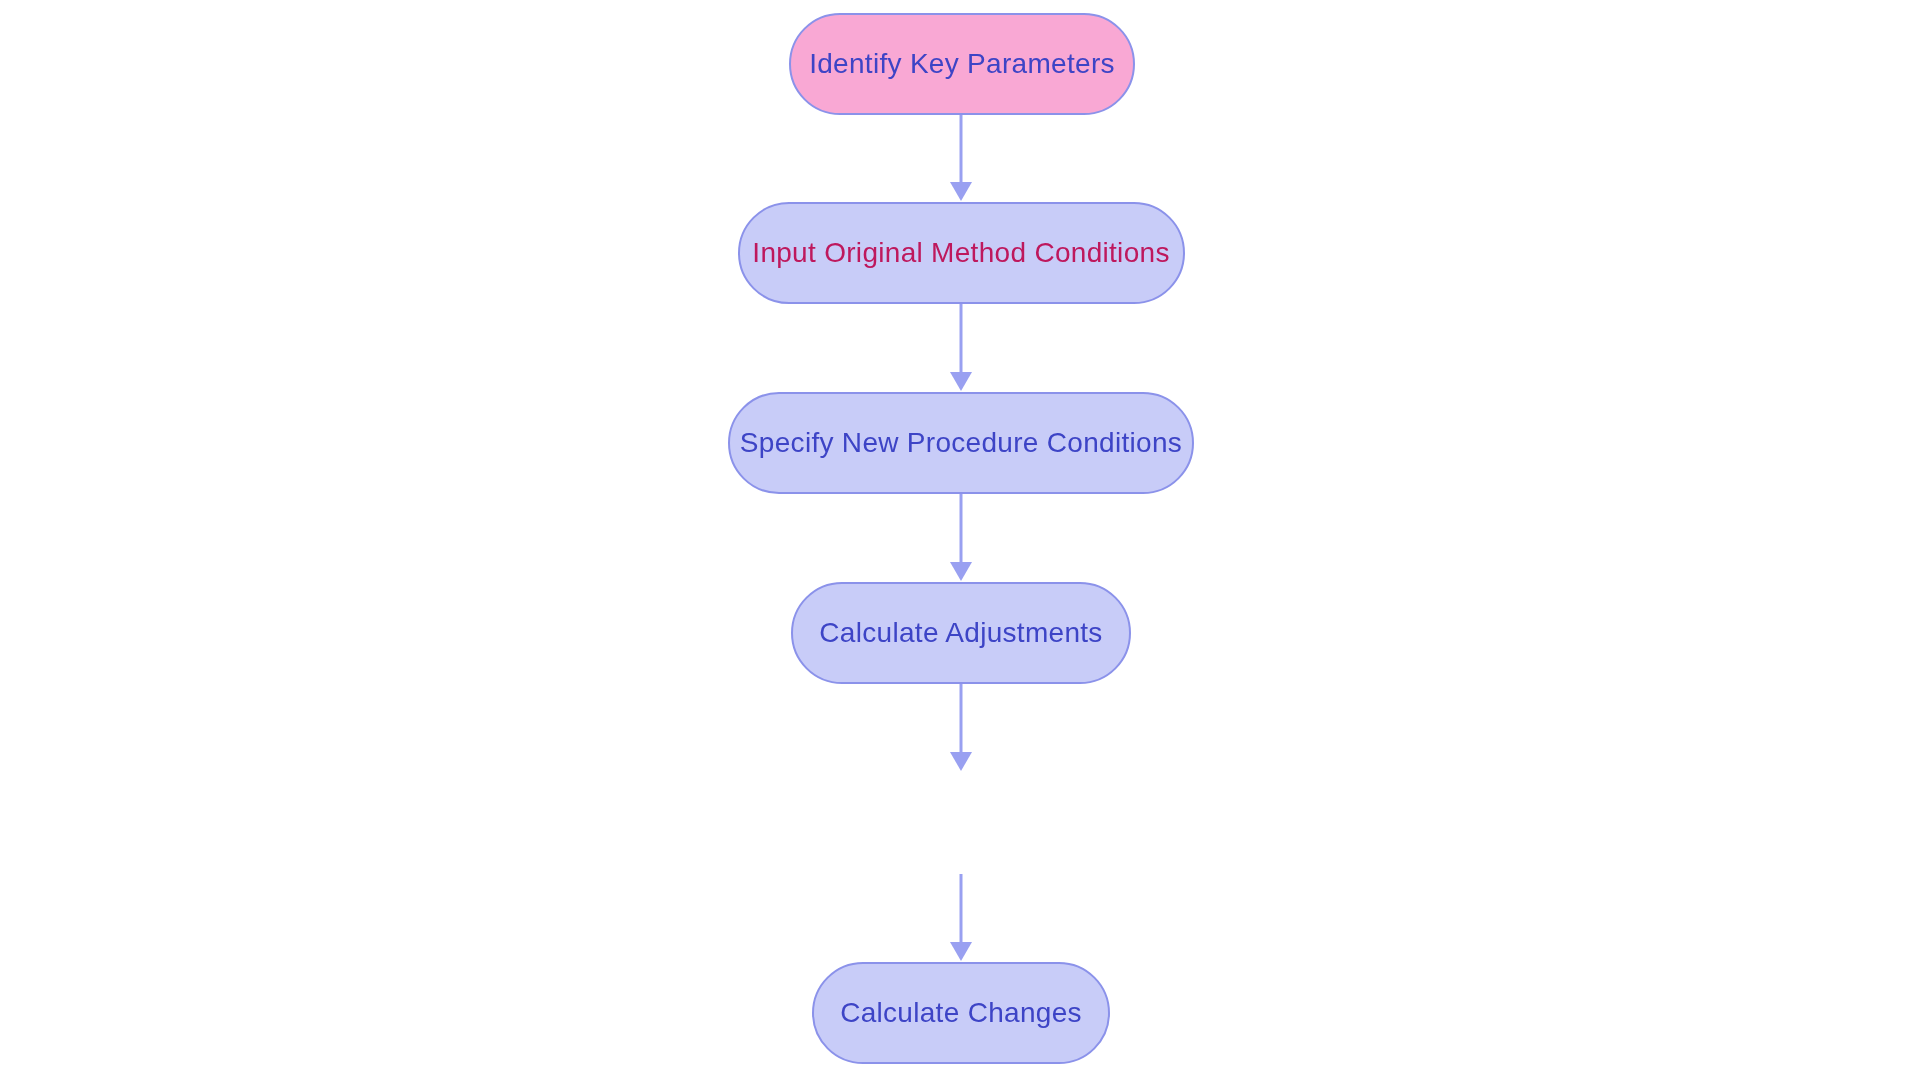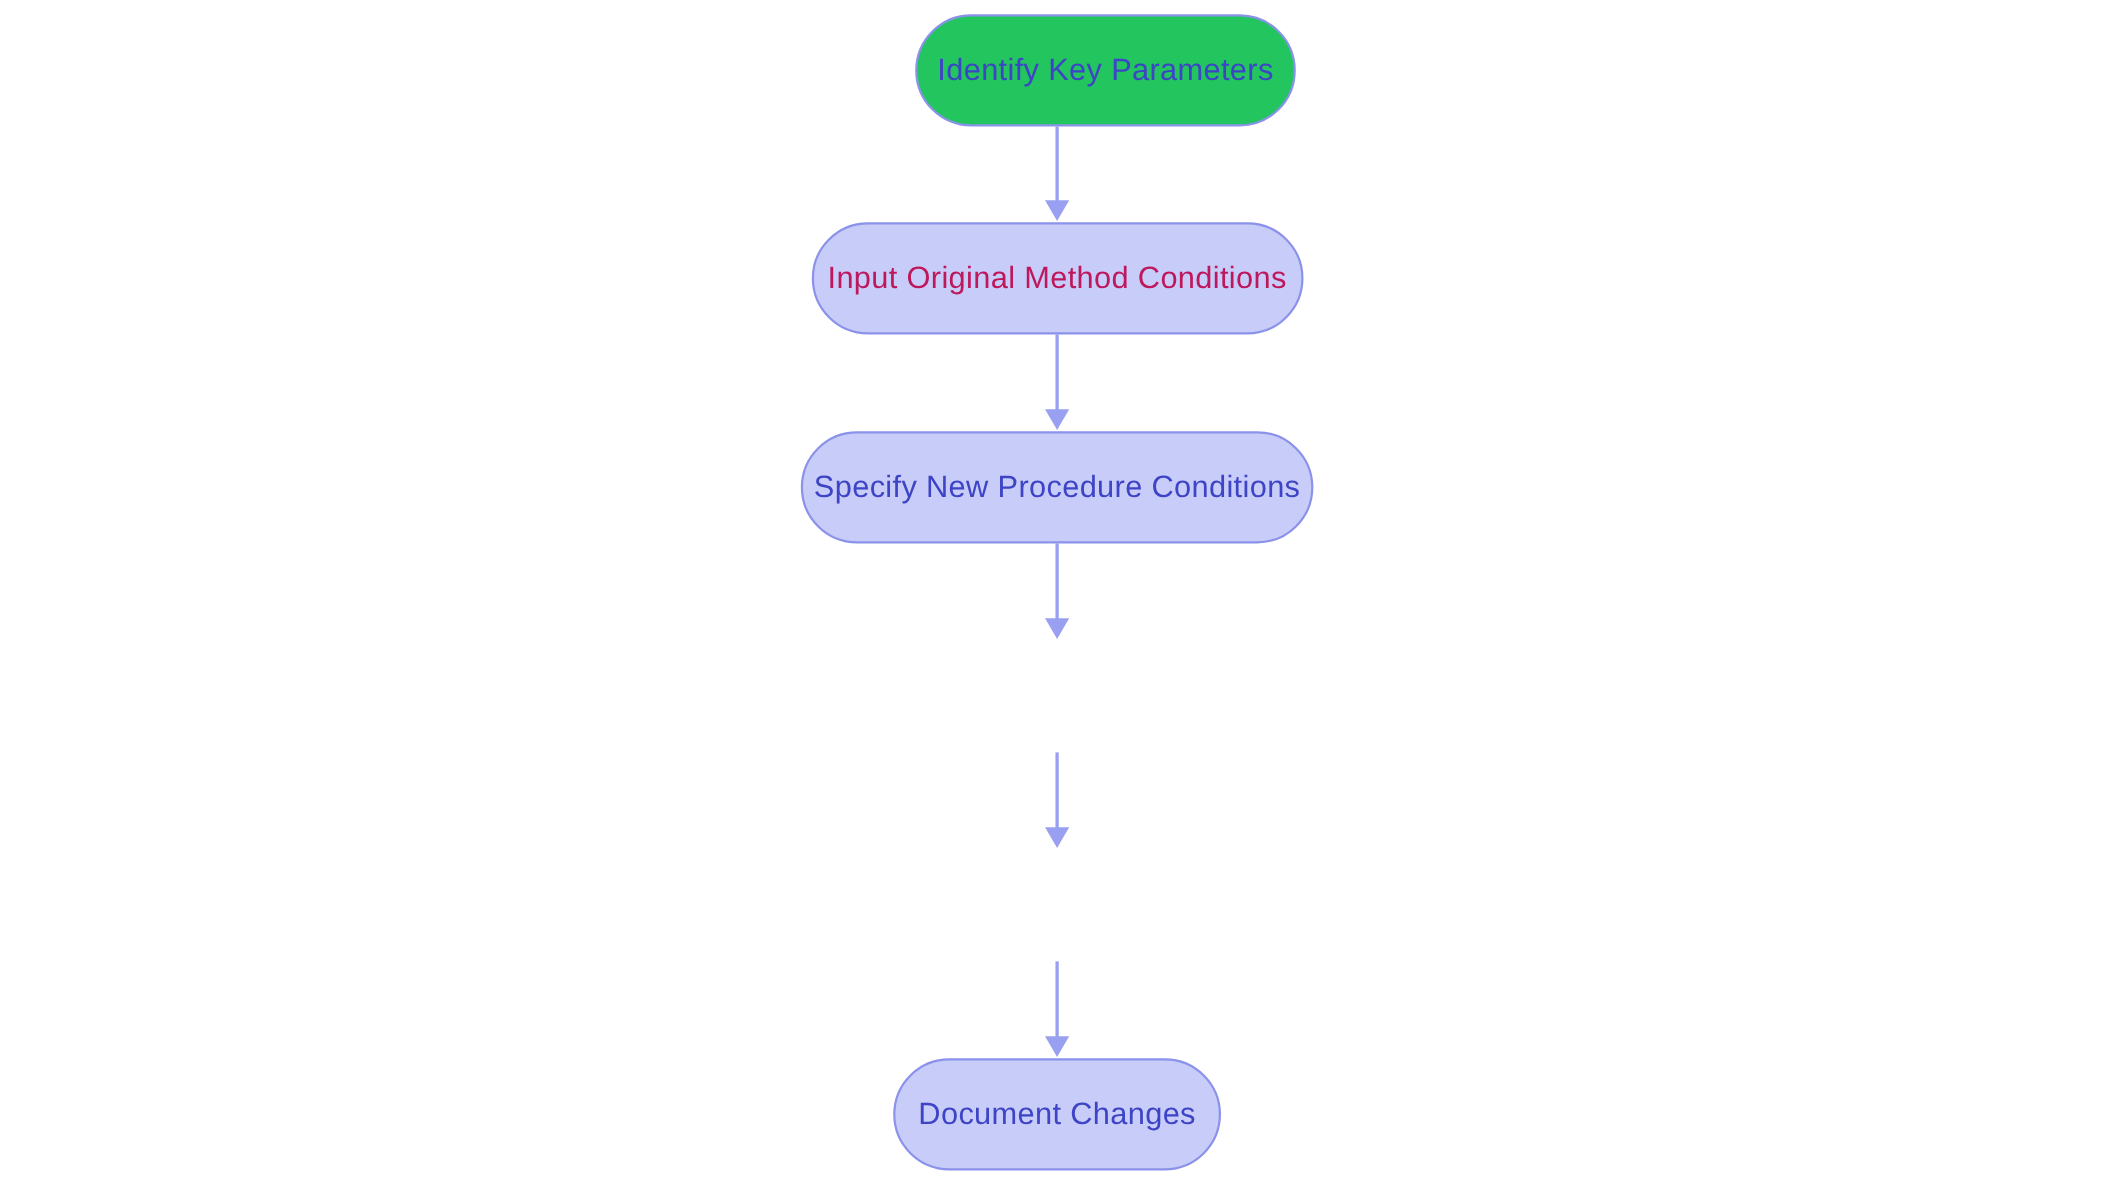--- a/index.html
+++ b/index.html
@@ -60,26 +60,29 @@
     <g>
         <line x1="961" y1="684" x2="961" y2="755" stroke="#99a0f1" stroke-width="3"></line>
         <polygon points="950,752 972,752 961,771" fill="#99a0f1"></polygon>
       </g>
     <g>
         <line x1="961" y1="874" x2="961" y2="945" stroke="#99a0f1" stroke-width="3"></line>
         <polygon points="950,942 972,942 961,961" fill="#99a0f1"></polygon>
       </g>
   </svg>
 
-  <div class="flow-node" style="left: 832px; top: 13px; width: 346px; height: 102px; background: #22c55e; border-color: rgb(139, 146, 234); color: rgb(61, 68, 198);">
+  <div class="flow-node" style="left: 789px; top: 13px; width: 346px; height: 102px; background: #f9a8d4; border-color: rgb(139, 146, 234); color: rgb(61, 68, 198);">
     <span class="node-label">Identify Key Parameters</span>
   </div>
   <div class="flow-node" style="left: 737.5px; top: 202px; width: 447px; height: 102px; background: rgb(200, 204, 248); border-color: rgb(139, 146, 234); color: #be185d;">
     <span class="node-label">Input Original Method Conditions</span>
   </div>
   <div class="flow-node" style="left: 728px; top: 392px; width: 466px; height: 102px; background: rgb(200, 204, 248); border-color: rgb(139, 146, 234); color: rgb(61, 68, 198);">
     <span class="node-label">Specify New Procedure Conditions</span>
   </div>
+  <div class="flow-node" style="left: 791px; top: 582px; width: 340px; height: 102px; background: rgb(200, 204, 248); border-color: rgb(139, 146, 234); color: rgb(61, 68, 198);">
+    <span class="node-label">Calculate Adjustments</span>
+  </div>
   <div class="flow-node" style="left: 812px; top: 962px; width: 298px; height: 102px; background: rgb(200, 204, 248); border-color: rgb(139, 146, 234); color: rgb(61, 68, 198);">
-    <span class="node-label">Document Changes</span>
+    <span class="node-label">Calculate Changes</span>
   </div>
 
 </div>
 
 </body></html>

